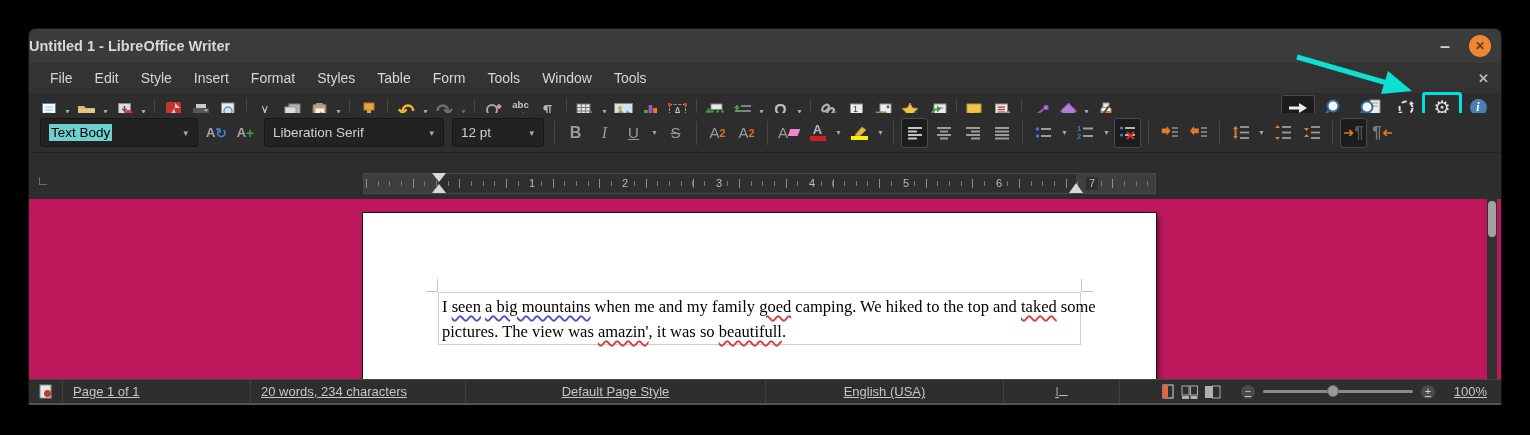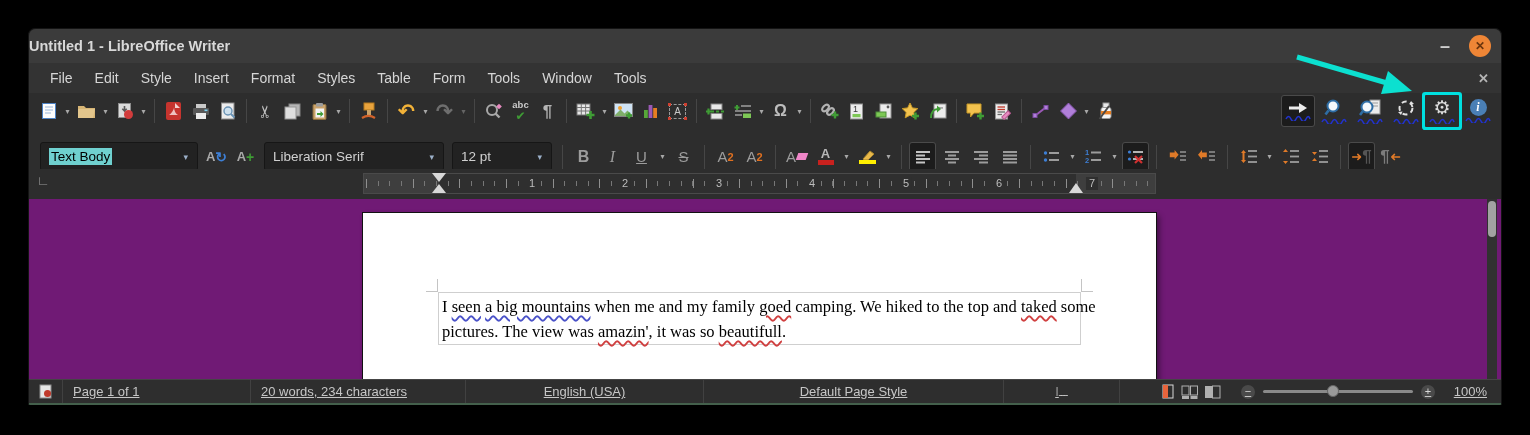--- a/index.html
+++ b/index.html
@@ -17,21 +17,21 @@
   .close-btn { width:22px; height:22px; border-radius:50%; background:#ef8636; color:#6b350e;
                display:flex; align-items:center; justify-content:center; font-size:12px; font-weight:bold; }
   
   .menubar { position:absolute; left:0; top:34px; width:100%; height:30px; background:#333333;
              display:flex; align-items:center; padding:0 10px; }
   .menu-item { color:#d6d6d6; font-size:14px; padding:4px 11px; border-radius:3px; }
   .doc-close { position:absolute; right:12px; color:#b5b5b5; font-size:13px; font-weight:bold; }
   
   .tr1 { position:absolute; left:0; top:64px; width:100%; height:36px; background:#2d2d2d;
          display:flex; align-items:center; padding:0 6px; }
-  .tr2 { position:absolute; left:0; top:108px; width:100%; height:40px; background:#2d2d2d;
+  .tr2 { position:absolute; left:0; top:84px; width:100%; height:40px; background:#2d2d2d;
          border-bottom:1px solid #232323; display:flex; align-items:center; padding:0 8px; gap:2px; }
   .ic { height:30px; min-width:27px; display:flex; align-items:center; justify-content:center;
         border-radius:3px; color:#c8c8c8; position:relative; }
   .dd { font-size:8px; color:#a8a8a8; width:11px; text-align:center; align-self:center; }
   .sep { width:1px; height:24px; background:#464646; margin:0 5px; flex:0 0 auto; }
   .pressed { background:#1c1c1c; box-shadow:inset 0 0 0 1px #4a4a4a; }
   .glyph { font-size:16px; line-height:1; }
   .dim { opacity:.45; }
   
   .combo { display:flex; align-items:center; background:#222; border:1px solid #161616; border-radius:3px;
@@ -55,21 +55,21 @@
              repeating-linear-gradient(90deg,#8f8f8f 0 1px,transparent 1px 46.65px),
              repeating-linear-gradient(90deg,#777 0 1px,transparent 1px 11.66px);
            background-size:100% 9px,100% 5px; background-position:2px center,2px center; background-repeat:repeat-x; }
   .rnum { position:absolute; top:3px; transform:translateX(-50%); color:#bdbdbd; font-size:11px;
           background:#2f2f2f; padding:0 3px; line-height:13px; }
   .marker-hg { position:absolute; left:68px; top:-1px; width:14px; height:20px; }
   .marker-hg .t1 { position:absolute; top:0; border-left:7px solid transparent; border-right:7px solid transparent; border-top:9px solid #d8d8d8; }
   .marker-hg .t2 { position:absolute; bottom:0; border-left:7px solid transparent; border-right:7px solid transparent; border-bottom:9px solid #d8d8d8; }
   .marker-r { position:absolute; left:705px; bottom:0; border-left:7px solid transparent; border-right:7px solid transparent; border-bottom:10px solid #d8d8d8; }
   
-  .docarea { position:absolute; left:0; top:170px; width:100%; height:183px; background:#701a75; overflow:hidden; }
+  .docarea { position:absolute; left:0; top:170px; width:100%; height:183px; background:#be185d; overflow:hidden; }
   .page { position:absolute; left:334px; top:14px; width:793px; height:200px; background:#fff;
           box-shadow:0 0 0 1px #111, 3px 3px 6px rgba(0,0,0,.45); }
   .tbound { position:absolute; left:75px; top:79px; width:643px; height:53px; border:1px solid #cfcfcf; }
   .cmark { position:absolute; width:12px; height:13px; }
   .cmark.tl { left:63px; top:66px; border-right:1px solid #c4c4c4; border-bottom:1px solid #c4c4c4; }
   .cmark.tr { left:718px; top:66px; border-left:1px solid #c4c4c4; border-bottom:1px solid #c4c4c4; }
   .dtext { position:absolute; left:79px; color:#000; font-family:"Liberation Serif", serif;
            font-size:16.5px; line-height:25px; white-space:pre; }
   .l1 { top:81px; } .l2 { top:106px; }
   .sp-err { text-decoration:underline; text-decoration-style:wavy; text-decoration-color:#d04040; text-decoration-thickness:1.5px; text-underline-offset:3px; }
@@ -434,21 +434,21 @@
         <span style="font-size:14px;color:#3d7fd6;font-weight:bold">↻</span>
       </div>
     <div class="ic">
         <span style="font-size:13px;color:#a9a9a9;font-weight:bold">A</span>
         <span style="font-size:14px;color:#3f9c35;font-weight:bold">+</span>
       </div>
     <div class="combo" style="width:180px">
       <span class="val">Liberation Serif</span>
       <span class="cdd">▾</span>
     </div>
-    <div class="combo" style="width:100px">
+    <div class="combo" style="width:92px">
       <span class="val">12 pt</span>
       <span class="cdd">▾</span>
     </div>
     <div class="sep"></div>
     <div class="ic">
         <span style="font-weight:bold;font-size:16px;color:#9c9c9c">B</span>
       </div>
     <div class="ic">
         <span style="font-style:italic;font-family:'Liberation Serif',serif;font-size:16px;color:#9c9c9c">I</span>
       </div>
@@ -669,25 +669,25 @@
           <rect x="1" y="1" width="11" height="13" fill="#e6e6e6" stroke="#8d8d8d"></rect>
           <circle cx="8.5" cy="9.5" r="3.5" fill="#c0392b"></circle>
         </svg>
     </div>
     <div class="sseg" style="width:188px">
         <span>Page 1 of 1</span>
       </div>
     <div class="sseg" style="width:215px">
         <span>20 words, 234 characters</span>
       </div>
+    <div class="sseg scenter" style="width:300px">
+        <span>Default Page Style</span>
+      </div>
     <div class="sseg scenter" style="width:238px">
         <span>English (USA)</span>
-      </div>
-    <div class="sseg scenter" style="width:300px">
-        <span>Default Page Style</span>
       </div>
     <div class="sseg scenter" style="width:116px">
         <span style="color:#9a9a9a">I</span>
         <span style="color:#9a9a9a;font-size:9px">﹍</span>
       </div>
     <div class="sseg" style="flex:1;border-right:none"></div>
     <div class="viewbtns">
       <svg class="i" width="13" height="15">
           <rect x="1" y="1" width="10" height="13" fill="none" stroke="#d8d8d8"></rect>
           <rect x="1" y="1" width="5" height="13" fill="#e8643c"></rect>

